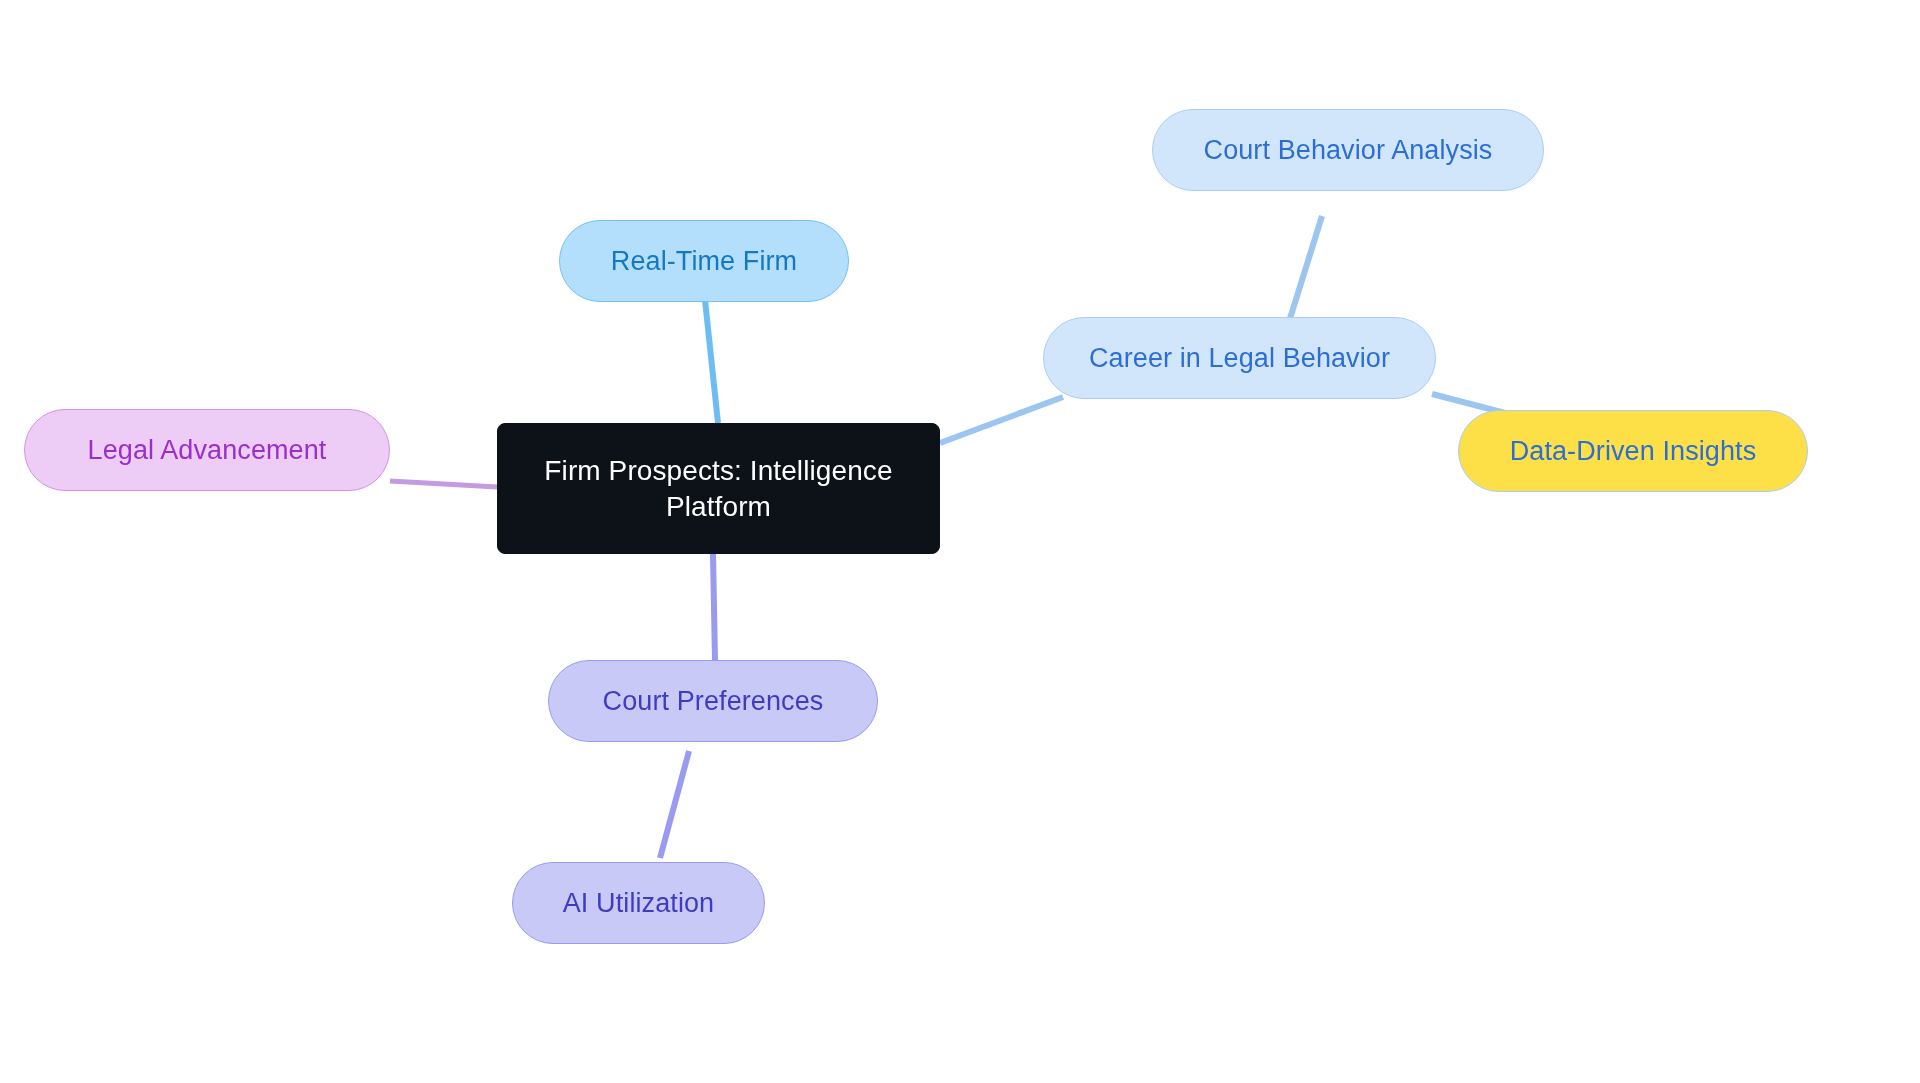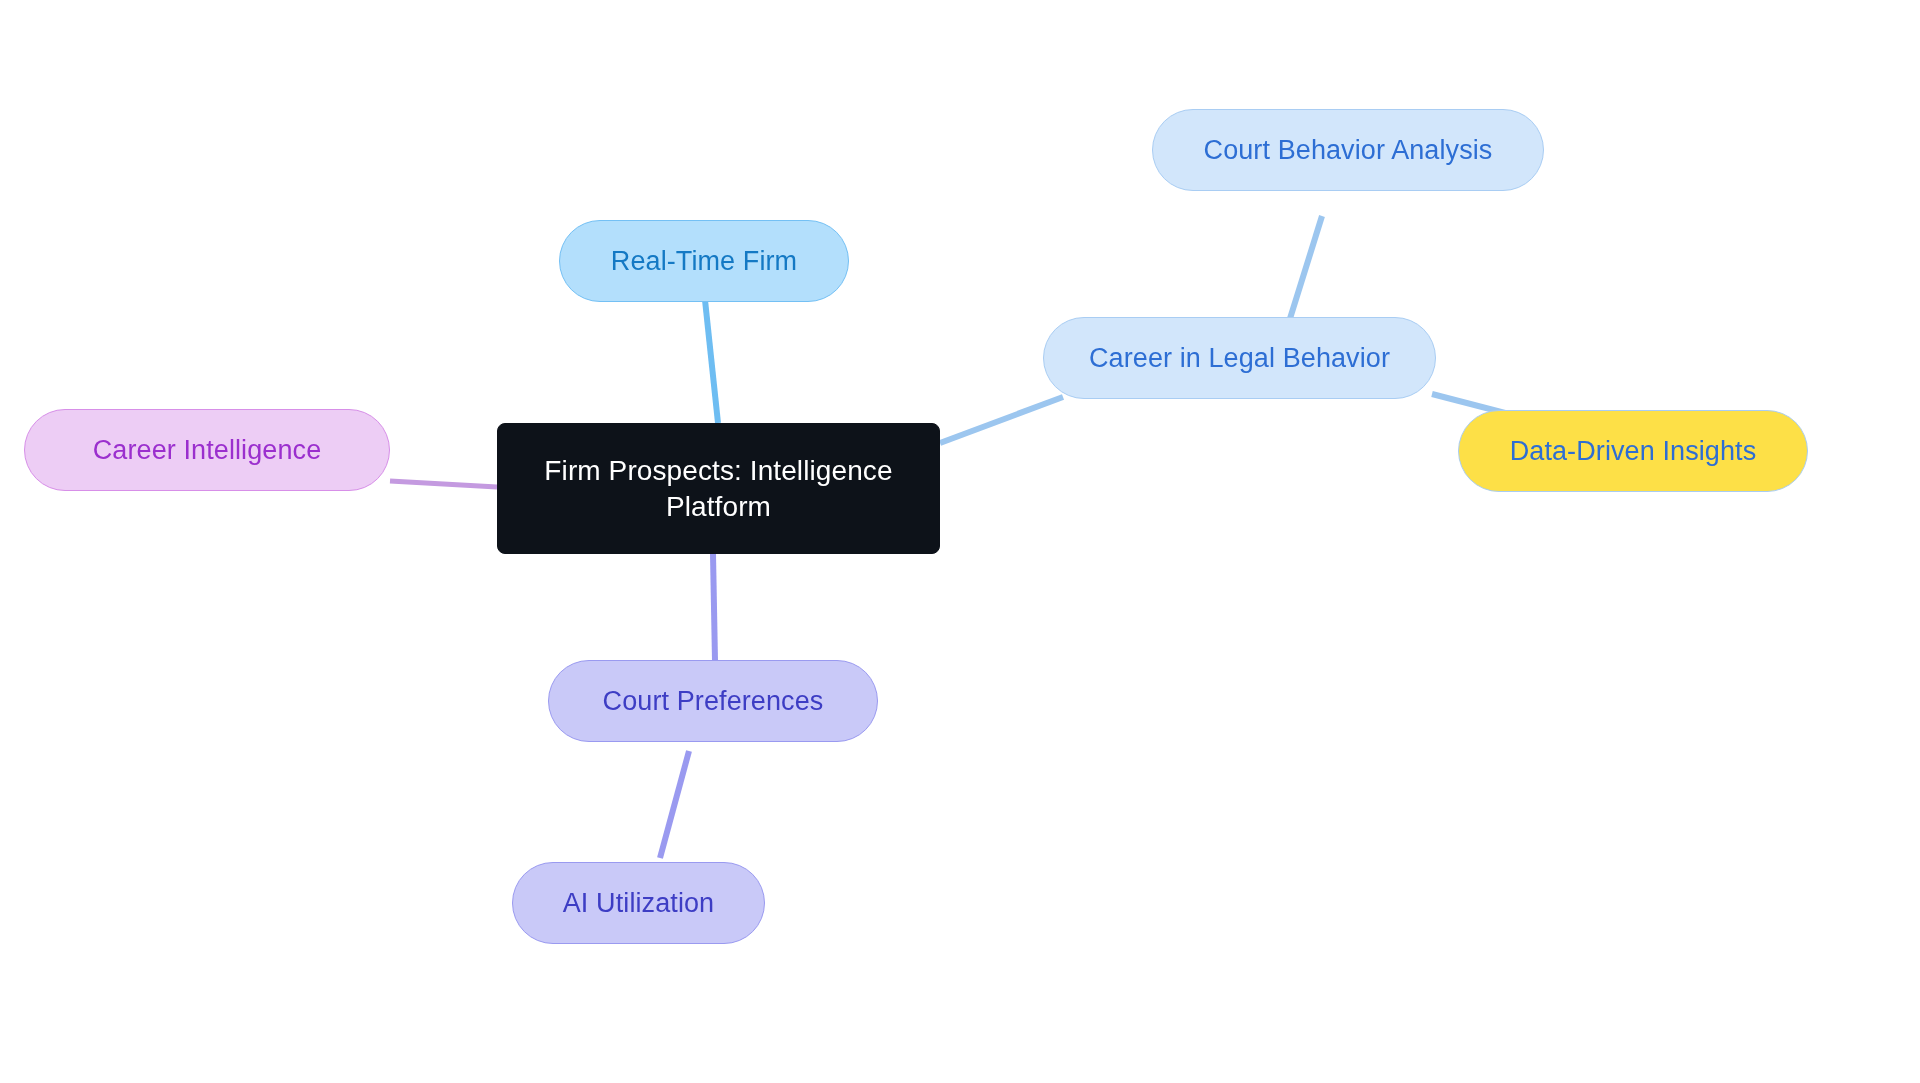--- a/index.html
+++ b/index.html
@@ -59,21 +59,21 @@
     <line x1="497" y1="487" x2="390" y2="481" stroke="#c49ae0" stroke-width="5"></line>
     <line x1="718" y1="423" x2="705" y2="300" stroke="#6ebdf2" stroke-width="6"></line>
     <line x1="940" y1="443" x2="1063" y2="397" stroke="#9cc6ef" stroke-width="6"></line>
     <line x1="1288" y1="325" x2="1322" y2="216" stroke="#9cc6ef" stroke-width="6"></line>
     <line x1="1432" y1="394" x2="1552" y2="425" stroke="#9cc6ef" stroke-width="6"></line>
     <line x1="713" y1="554" x2="715" y2="661" stroke="#9a9af0" stroke-width="6"></line>
     <line x1="689" y1="751" x2="660" y2="858" stroke="#9a9af0" stroke-width="6"></line>
   </svg>
 
   <div class="node node-branch" style="left:24px; top:409px; width:366px; height:82px;
-              background:#edcdf5; border-color:#d78fe8; color:#9b2fce;">Career Intelligence</div>
+              background:#edcdf5; border-color:#d78fe8; color:#9b2fce;">Legal Advancement</div>
 
   <div class="node node-branch" style="left:559px; top:220px; width:290px; height:82px;
               background:#b3dffc; border-color:#74c0f4; color:#1479c4;">Real-Time Firm</div>
 
   <div class="node node-root" style="left:497px; top:423px; width:443px; height:131px;
               background:#0d1219; border-color:#0d1219; color:#ffffff;">Firm Prospects: Intelligence
 Platform</div>
 
   <div class="node node-branch" style="left:1043px; top:317px; width:393px; height:82px;
               background:#d2e6fb; border-color:#a9cdf3; color:#2d6ed4;">Career in Legal Behavior</div>

